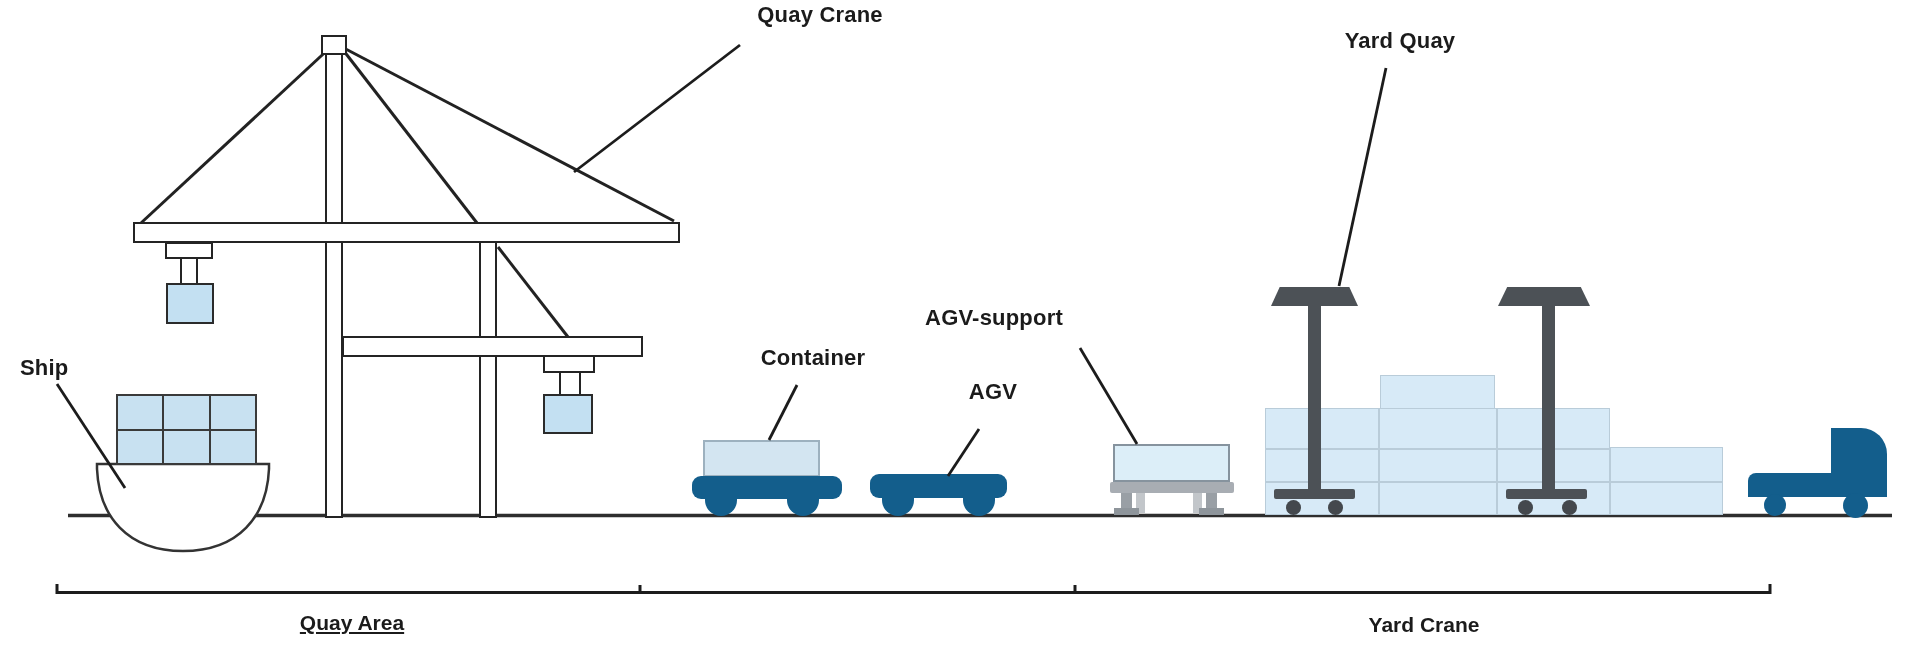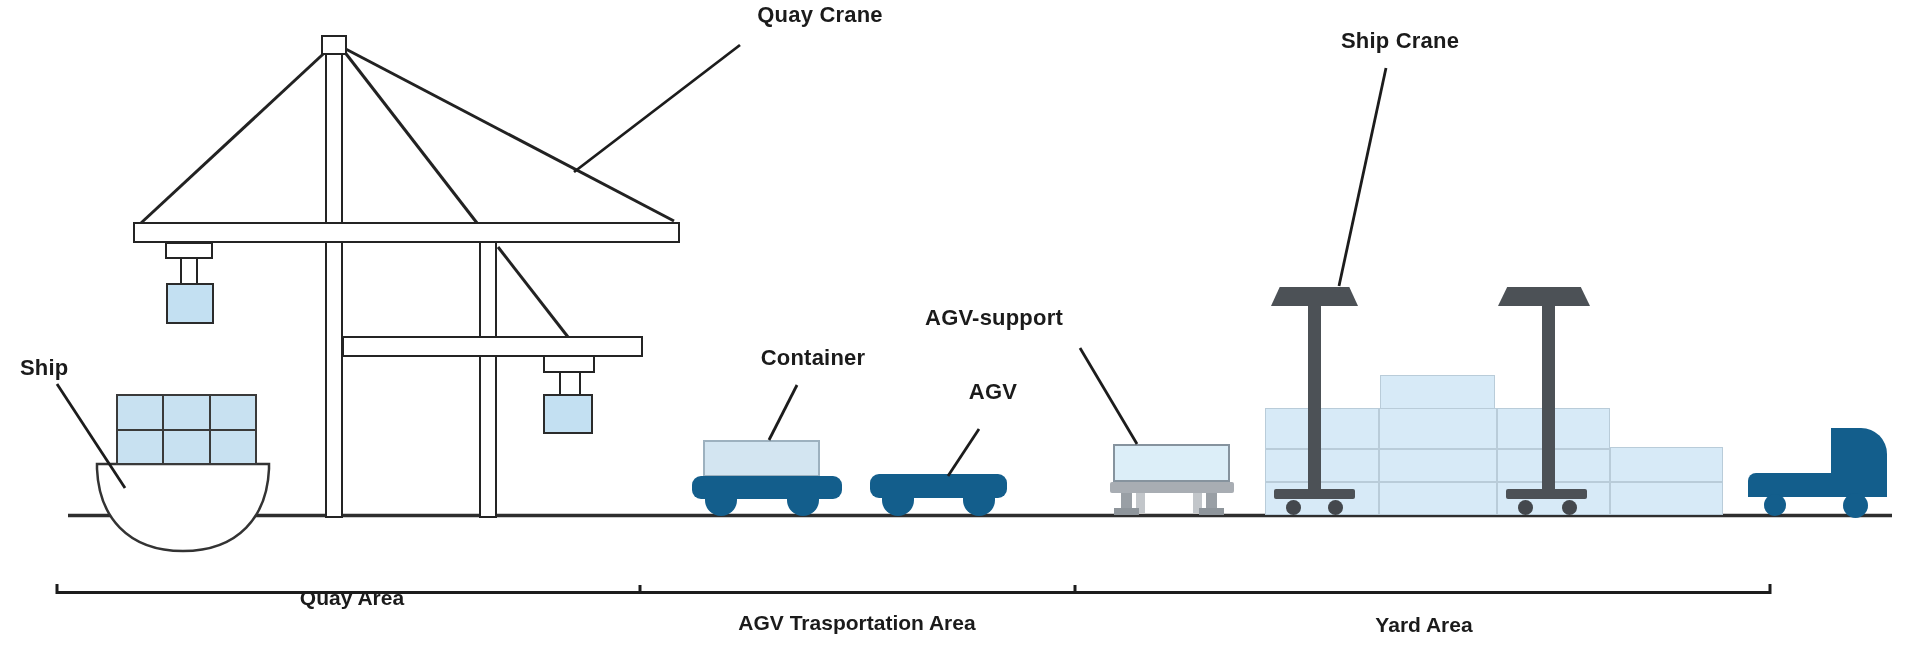--- a/index.html
+++ b/index.html
@@ -117,19 +117,18 @@
     <path d="M979,429 L948,476" stroke="#1c1c1c" stroke-width="2.8" fill="none"></path>
     <path d="M1080,348 L1137,444" stroke="#1c1c1c" stroke-width="2.8" fill="none"></path>
     <path d="M1386,68 L1339,286" stroke="#1c1c1c" stroke-width="2.8" fill="none"></path>
   </svg>
 
   <div class="lbl" style="left:8px;top:355px;margin-left:12px;">Ship</div>
   <div class="lbl center" style="left:820px;top:2px;">Quay Crane</div>
   <div class="lbl center" style="left:813px;top:345px;">Container</div>
   <div class="lbl center" style="left:993px;top:379px;">AGV</div>
   <div class="lbl center" style="left:994px;top:305px;">AGV-support</div>
-  <div class="lbl center" style="left:1400px;top:28px;">Ship Crane</div>
+  <div class="lbl center" style="left:1400px;top:28px;">Yard Quay</div>
 
-  <div class="area-lbl" style="left:352px;top:586px;">Quay Area</div>
-  <div class="area-lbl" style="left:857px;top:611px;">AGV Trasportation Area</div>
-  <div class="area-lbl" style="left:1424px;top:613px;">Yard Area</div>
+  <div class="area-lbl" style="left:352px;top:611px;text-decoration:underline;">Quay Area</div>
+  <div class="area-lbl" style="left:1424px;top:613px;">Yard Crane</div>
 
 </div>
 
 </body></html>

